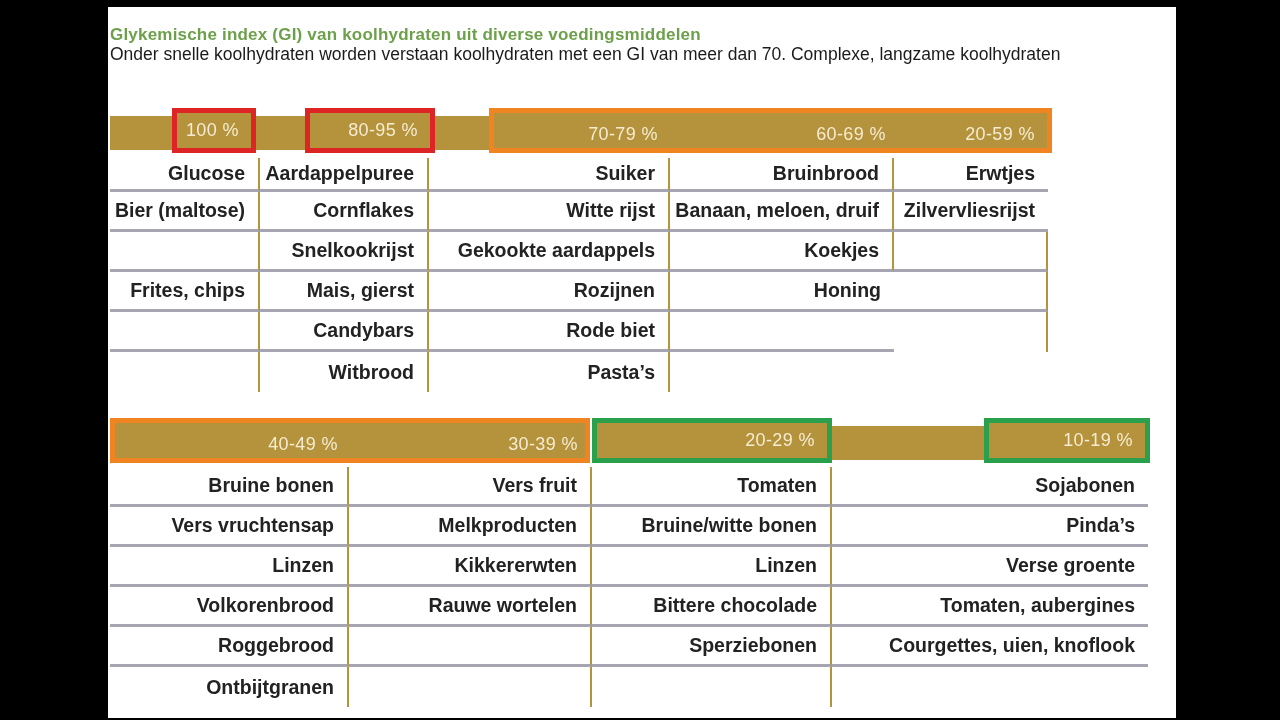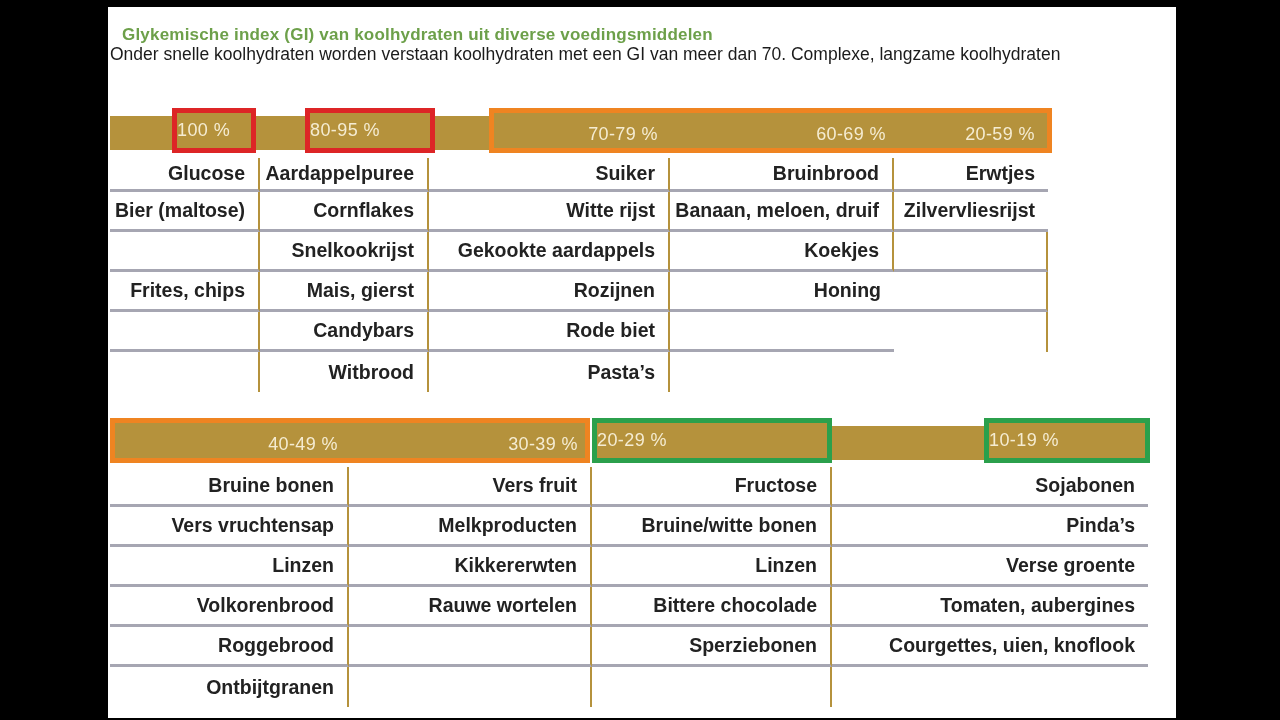--- a/index.html
+++ b/index.html
@@ -5,31 +5,31 @@
   html,body{margin:0;padding:0;}
   body{
     width:1280px;height:720px;background:#000;position:relative;overflow:hidden;
     font-family:"Liberation Sans",sans-serif;
   }
   .white-area{position:absolute;left:108px;top:7px;width:1068px;height:711px;background:#ffffff;}
   .bottom-strip{position:absolute;left:108px;top:718px;width:1068px;height:2px;background:#000;}
 
   .doc-title{
     position:absolute;left:110px;top:14px;width:1000px;
-    font-size:17px;font-weight:bold;color:#6da04a;letter-spacing:.2px;margin-left:12px;
+    font-size:17px;font-weight:bold;color:#6da04a;letter-spacing:.2px;
   }
   .doc-intro{
     position:absolute;left:110px;top:42px;width:1060px;
     font-size:17.5px;color:#1b1b1b;line-height:25px;
   }
   .doc-intro span{display:block;}
 
   
   .hdr-bar{position:absolute;height:34px;background:#b5923c;}
-  .hdr-box{position:absolute;height:35px;background:#b5923c;border:5px solid;display:flex;align-items:center;}
+  .hdr-box{position:absolute;height:35px;background:#b5923c;border:5px solid;display:flex;align-items:center;justify-content:flex-end;}
   .hdr-box.red{border-color:#dd2526;}
   .hdr-box.orange{border-color:#ef8421;}
   .hdr-box.green{border-color:#2ba04c;}
   .hdr-label,.hdr-box span{
     font-size:18px;color:#f5ecd2;letter-spacing:.4px;white-space:nowrap;
   }
   .hdr-box span{padding-right:12px;}
   .hdr-float{position:absolute;height:34px;display:flex;align-items:center;justify-content:flex-end;z-index:5;}
 
   
@@ -122,21 +122,21 @@
 <div class="hdr-box green" style="left:592px;top:418px;width:230px">
   <span>20-29 %</span>
 </div>
 <div class="hdr-box green" style="left:984px;top:418px;width:156px">
   <span>10-19 %</span>
 </div>
 
 <div class="gi-grid gi-grid-bottom">
     <div class="cell vline hline">Bruine bonen</div>
     <div class="cell vline hline">Vers fruit</div>
-    <div class="cell vline hline">Fructose</div>
+    <div class="cell vline hline">Tomaten</div>
     <div class="cell hline">Sojabonen</div>
     <div class="cell vline hline">Vers vruchtensap</div>
     <div class="cell vline hline">Melkproducten</div>
     <div class="cell vline hline">Bruine/witte bonen</div>
     <div class="cell hline">Pinda’s</div>
     <div class="cell vline hline">Linzen</div>
     <div class="cell vline hline">Kikkererwten</div>
     <div class="cell vline hline">Linzen</div>
     <div class="cell hline">Verse groente</div>
     <div class="cell vline hline">Volkorenbrood</div>

